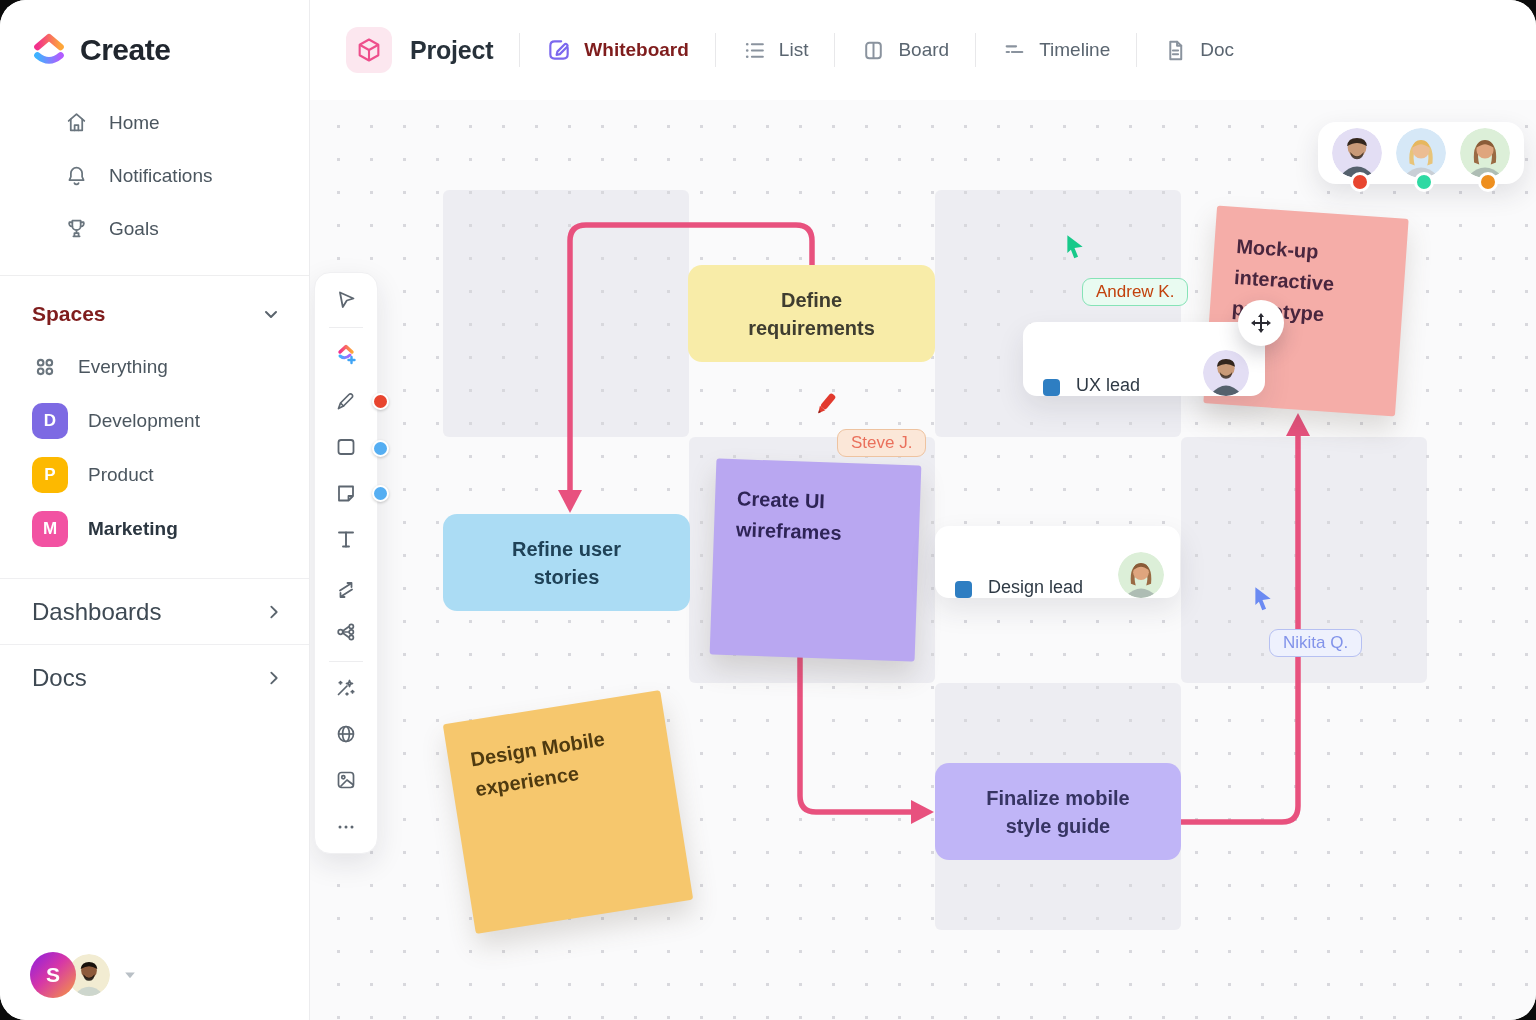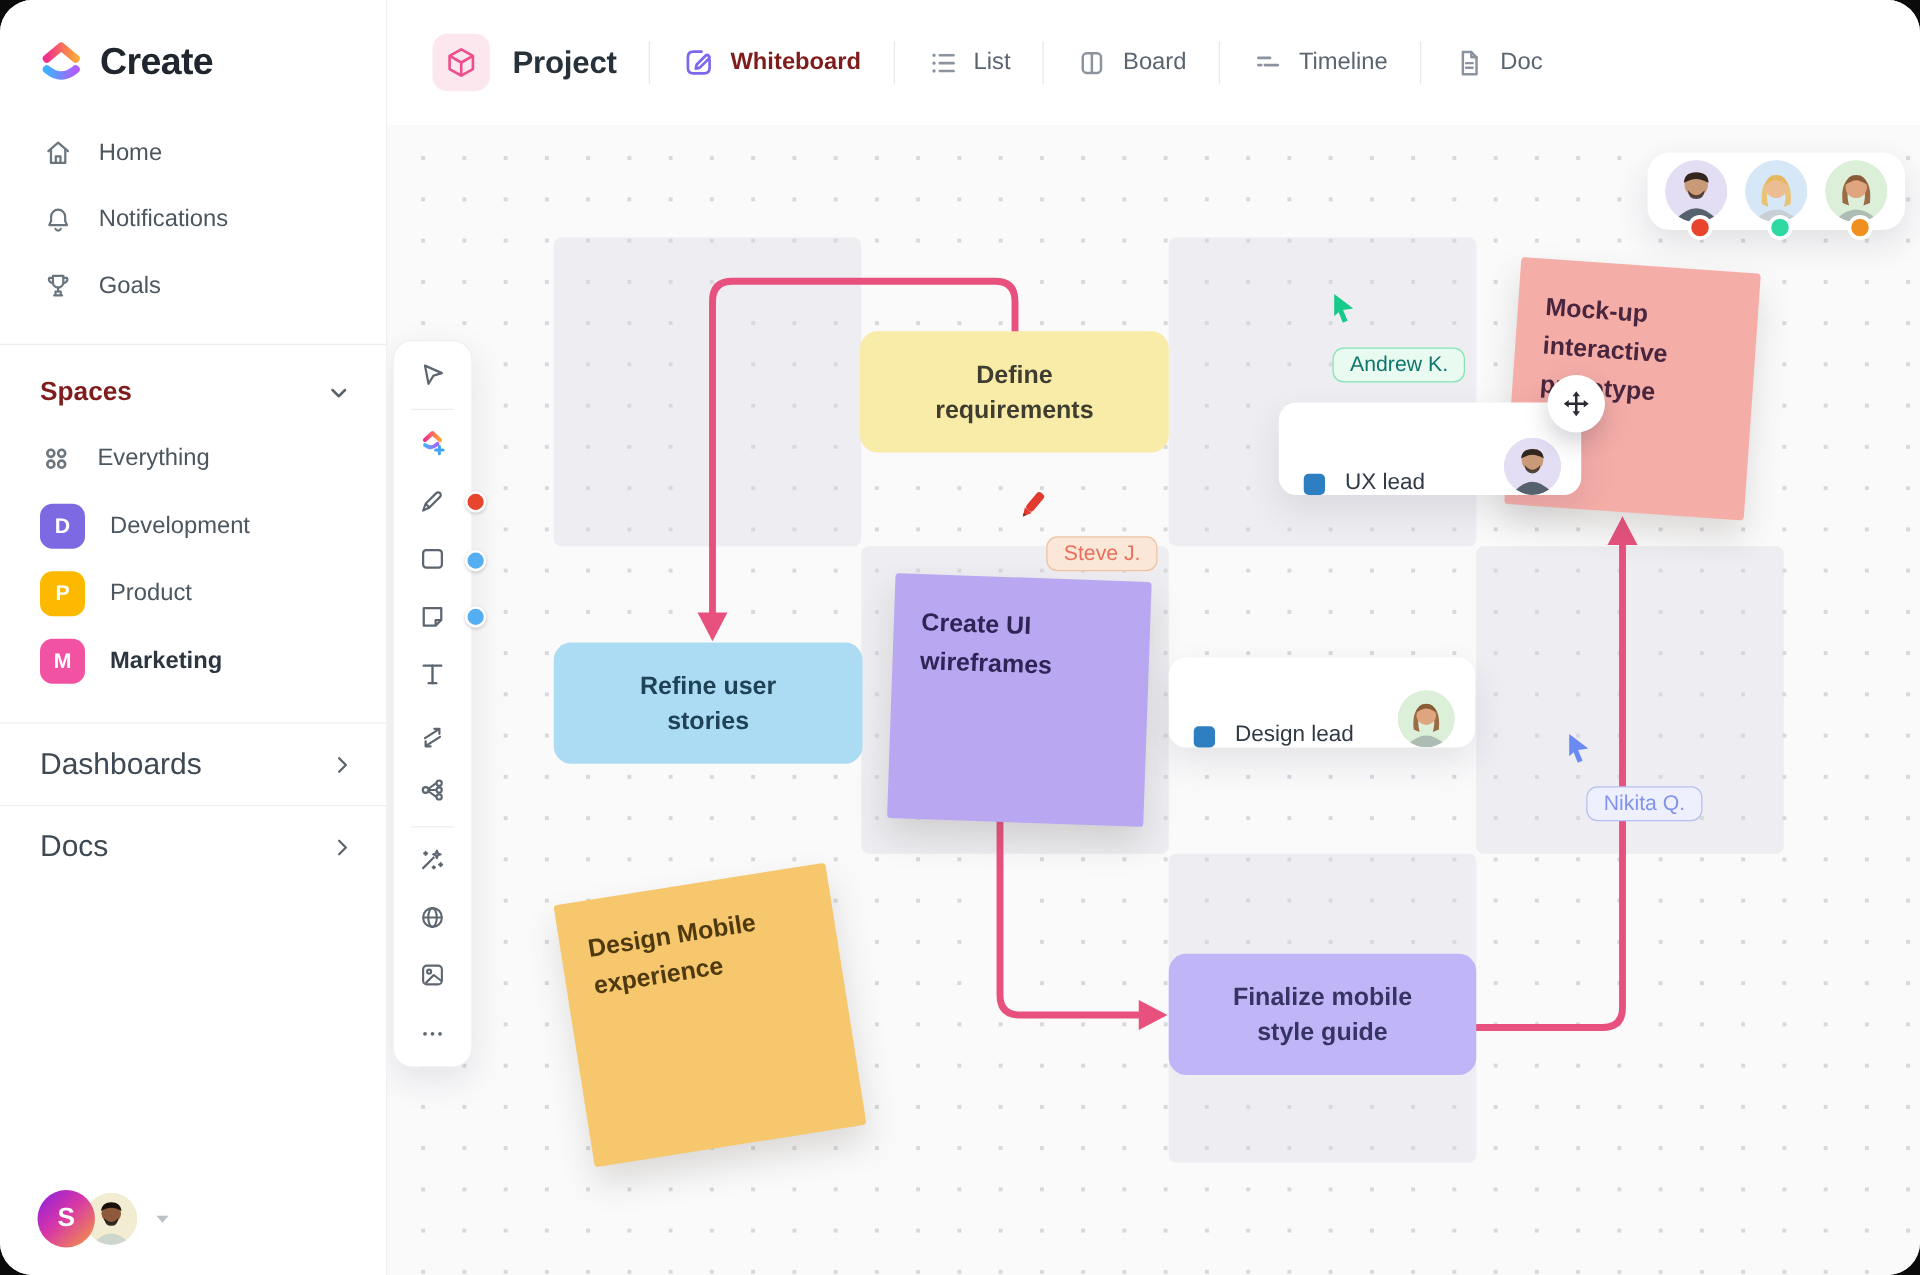--- a/index.html
+++ b/index.html
@@ -2,21 +2,21 @@
 <html><head>
 <meta charset="utf-8">
 <style>
   html,body{margin:0;padding:0;background:#0b0b0b;font-family:"Liberation Sans",sans-serif;}
   .app{position:relative;width:1536px;height:1020px;background:#ffffff;border-radius:26px;overflow:hidden;}
 
   
   .sidebar{position:absolute;left:0;top:0;width:310px;height:100%;background:#fff;border-right:1px solid #ececee;box-sizing:border-box;}
   .logo-row{display:flex;align-items:center;gap:14px;padding:30px 0 26px 32px;}
   .logo-word{font-size:30px;font-weight:800;color:#20262e;letter-spacing:-.5px;}
-  .snav-item{display:flex;align-items:center;gap:20px;height:53px;padding-left:34px;color:#4b565f;font-size:19px;cursor:pointer;}
+  .snav-item{display:flex;align-items:center;gap:20px;height:53px;padding-left:34px;color:#4b565f;font-size:19px;cursor:pointer;margin-left:30px;}
   .snav-item svg{flex:none;}
   .sb-divider{border-top:1px solid #eeeeef;margin-top:20px;}
   .spaces-head{display:flex;align-items:center;justify-content:space-between;padding:26px 28px 14px 32px;}
   .spaces-title{font-size:21px;font-weight:700;color:#7f1d1d;}
   .space-item{display:flex;align-items:center;gap:20px;height:54px;padding-left:32px;color:#4b565f;font-size:19px;cursor:pointer;}
   .badge{width:36px;height:36px;border-radius:10px;display:flex;align-items:center;justify-content:center;color:#fff;font-size:17px;font-weight:700;}
   .section-row{display:flex;align-items:center;justify-content:space-between;height:65px;padding:0 26px 0 32px;font-size:24px;color:#3e4953;border-top:1px solid #efeff1;cursor:pointer;}
   .section-row:last-of-type{border-bottom:1px solid #efeff1;}
   .user-block{position:absolute;left:30px;bottom:22px;display:flex;align-items:center;}
   .user-s{width:46px;height:46px;border-radius:50%;background:linear-gradient(135deg,#8a1ee0 0%,#d636a8 45%,#f79b3e 100%);color:#fff;font-size:21px;font-weight:700;display:flex;align-items:center;justify-content:center;z-index:2;}
@@ -435,21 +435,21 @@
         </span>
     </div>
 
     <div class="move-handle" style="left:928px;top:200px">
       <svg width="24" height="24" viewBox="0 0 24 24" fill="#2b2b33">
         <path d="M12 2 L15 6 H9 Z M12 22 L9 18 H15 Z M2 12 L6 9 V15 Z M22 12 L18 15 V9 Z"></path>
         <path d="M11 5 h2 v14 h-2 z M5 11 h14 v2 H5 z"></path>
       </svg>
     </div>
 
-    <div class="pill" style="left:756px;top:178px;background:#e9fbf1;border-color:#86e3b7;color:#0f766e">Andrew K.</div>
+    <div class="pill" style="left:772px;top:178px;background:#e9fbf1;border-color:#86e3b7;color:#c2410c">Andrew K.</div>
     <div class="pill" style="left:527px;top:329px;background:#fbe7d8;border-color:#eec3a0;color:#ea705c">Steve J.</div>
     <div class="pill" style="left:959px;top:529px;background:#eef1fd;border-color:#b6c0f2;color:#8293ea">Nikita Q.</div>
 
     <svg class="cursor" style="left:752px;top:134px" width="26" height="28" viewBox="0 0 20 22">
       <path d="M4 1 L16 10 L9.6 11 L12.4 17.8 L9.4 19 L6.8 12.4 L4 15 Z" fill="#17c98a"></path>
     </svg>
     <svg class="cursor" style="left:940px;top:486px" width="26" height="28" viewBox="0 0 20 22">
       <path d="M4 1 L16 10 L9.6 11 L12.4 17.8 L9.4 19 L6.8 12.4 L4 15 Z" fill="#6b8af2"></path>
     </svg>
 

